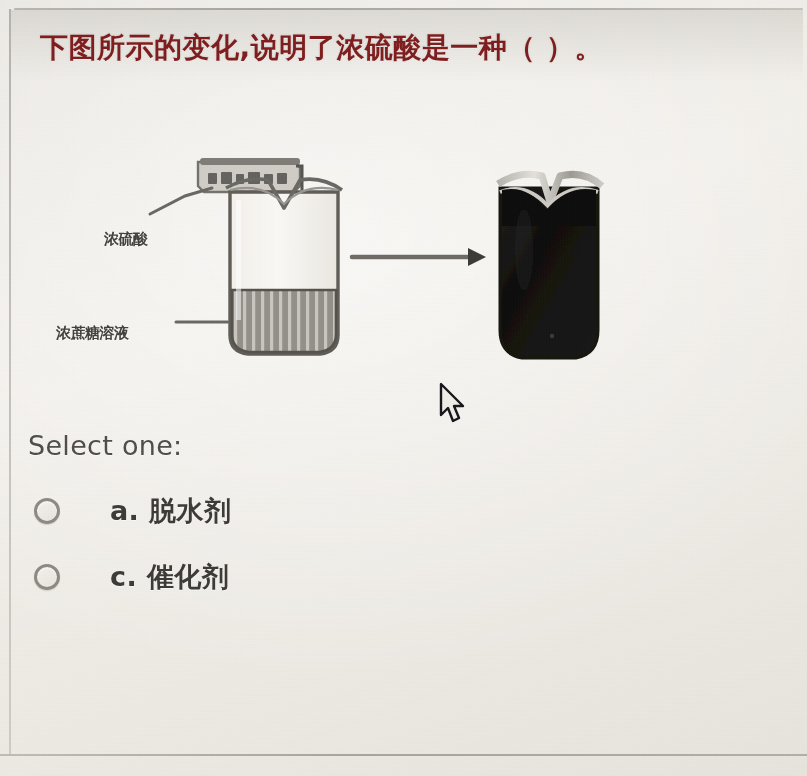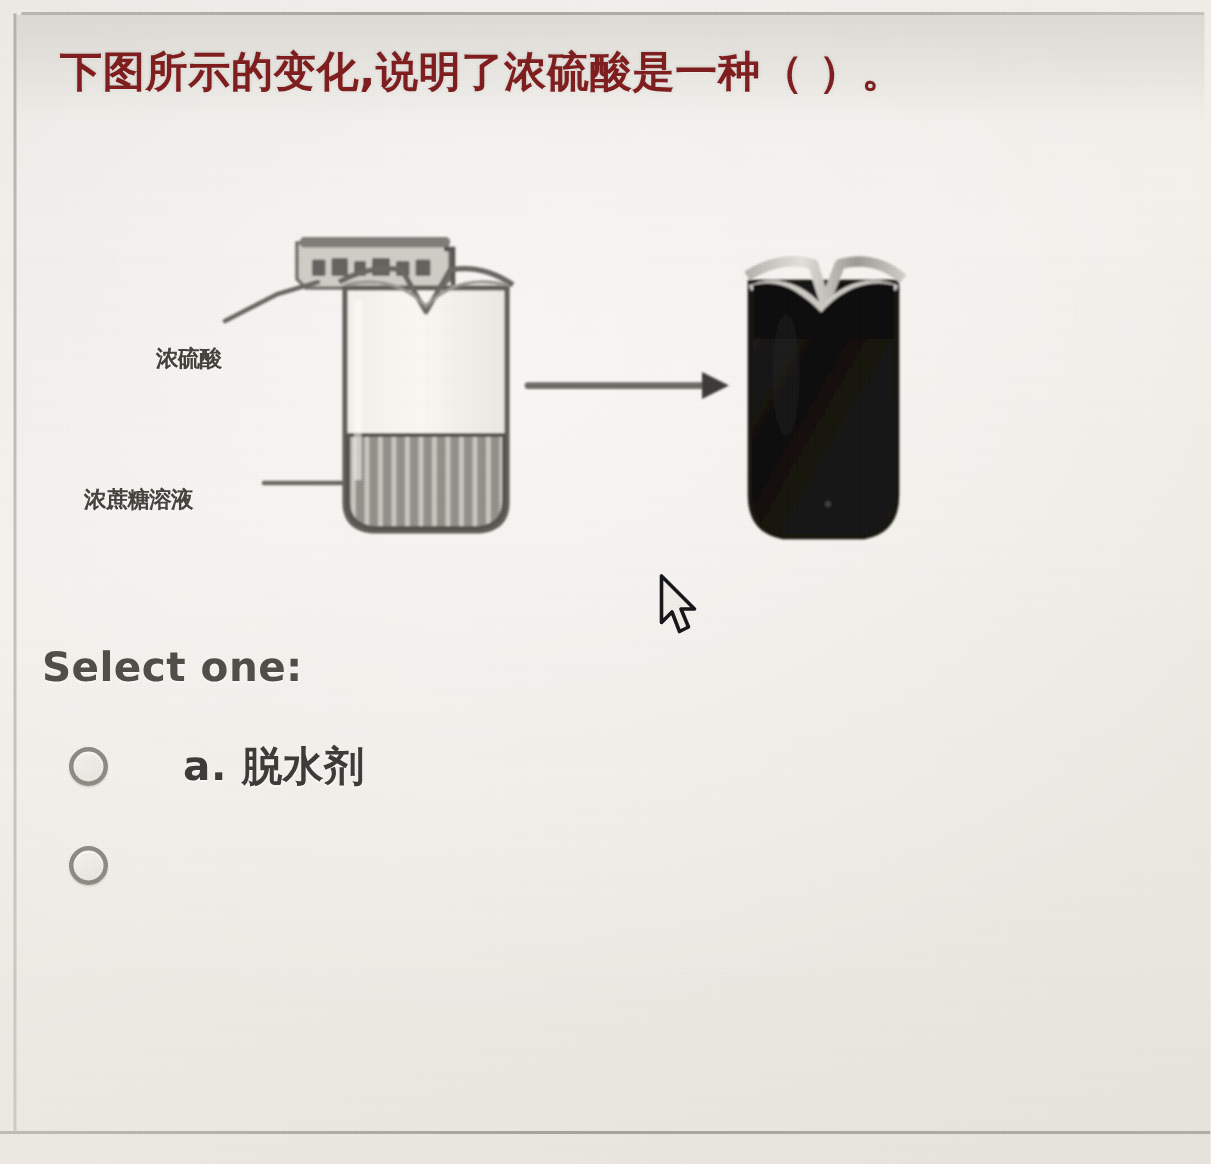--- a/index.html
+++ b/index.html
@@ -99,30 +99,30 @@
   #label-acid { left: 104px; top: 230px; }
   #label-sugar { left: 56px; top: 312px; margin-top: 12px; }
   #label-rod  { left: 200px; top: 172px; font-size: 11px; letter-spacing: -1px; }
 
   
   .select-one {
     position: absolute;
     left: 28px;
     top: 430px;
     font-size: 27px;
-    font-weight: 700;
+    font-weight: 400;
     color: #504e49;
     letter-spacing: .3px;
     text-shadow: 0 1px 1px rgba(255,255,255,.55);
     filter: blur(.25px);
   }
 
   .options {
     position: absolute;
-    left: 12px;
+    left: 0;
     top: 478px;
     width: 761px;
   }
   .option-row {
     position: relative;
     height: 66px;
     display: flex;
     align-items: center;
   }
   .radio {
@@ -270,20 +270,24 @@
     <span class="radio"></span>
     <span class="option-label">
       <span>a.</span>
       <span>脱水剂</span>
     </span>
   </div>
 
 
   <div class="option-row">
     <span class="radio"></span>
+    <span class="option-label">
+      <span>c.</span>
+      <span>催化剂</span>
+    </span>
   </div>
 
 
 </div>
 
 <svg id="cursor" viewBox="0 0 34 44" style="left: 437px; top: 382px;">
   <path d="M4 2 L4 33 L11 26 L16 39 L22 36 L17 24 L26 24 Z" fill="#f0ede8" stroke="#17161a" stroke-width="2.4" stroke-linejoin="round"></path>
 </svg>
 
 <div id="grain"></div>

